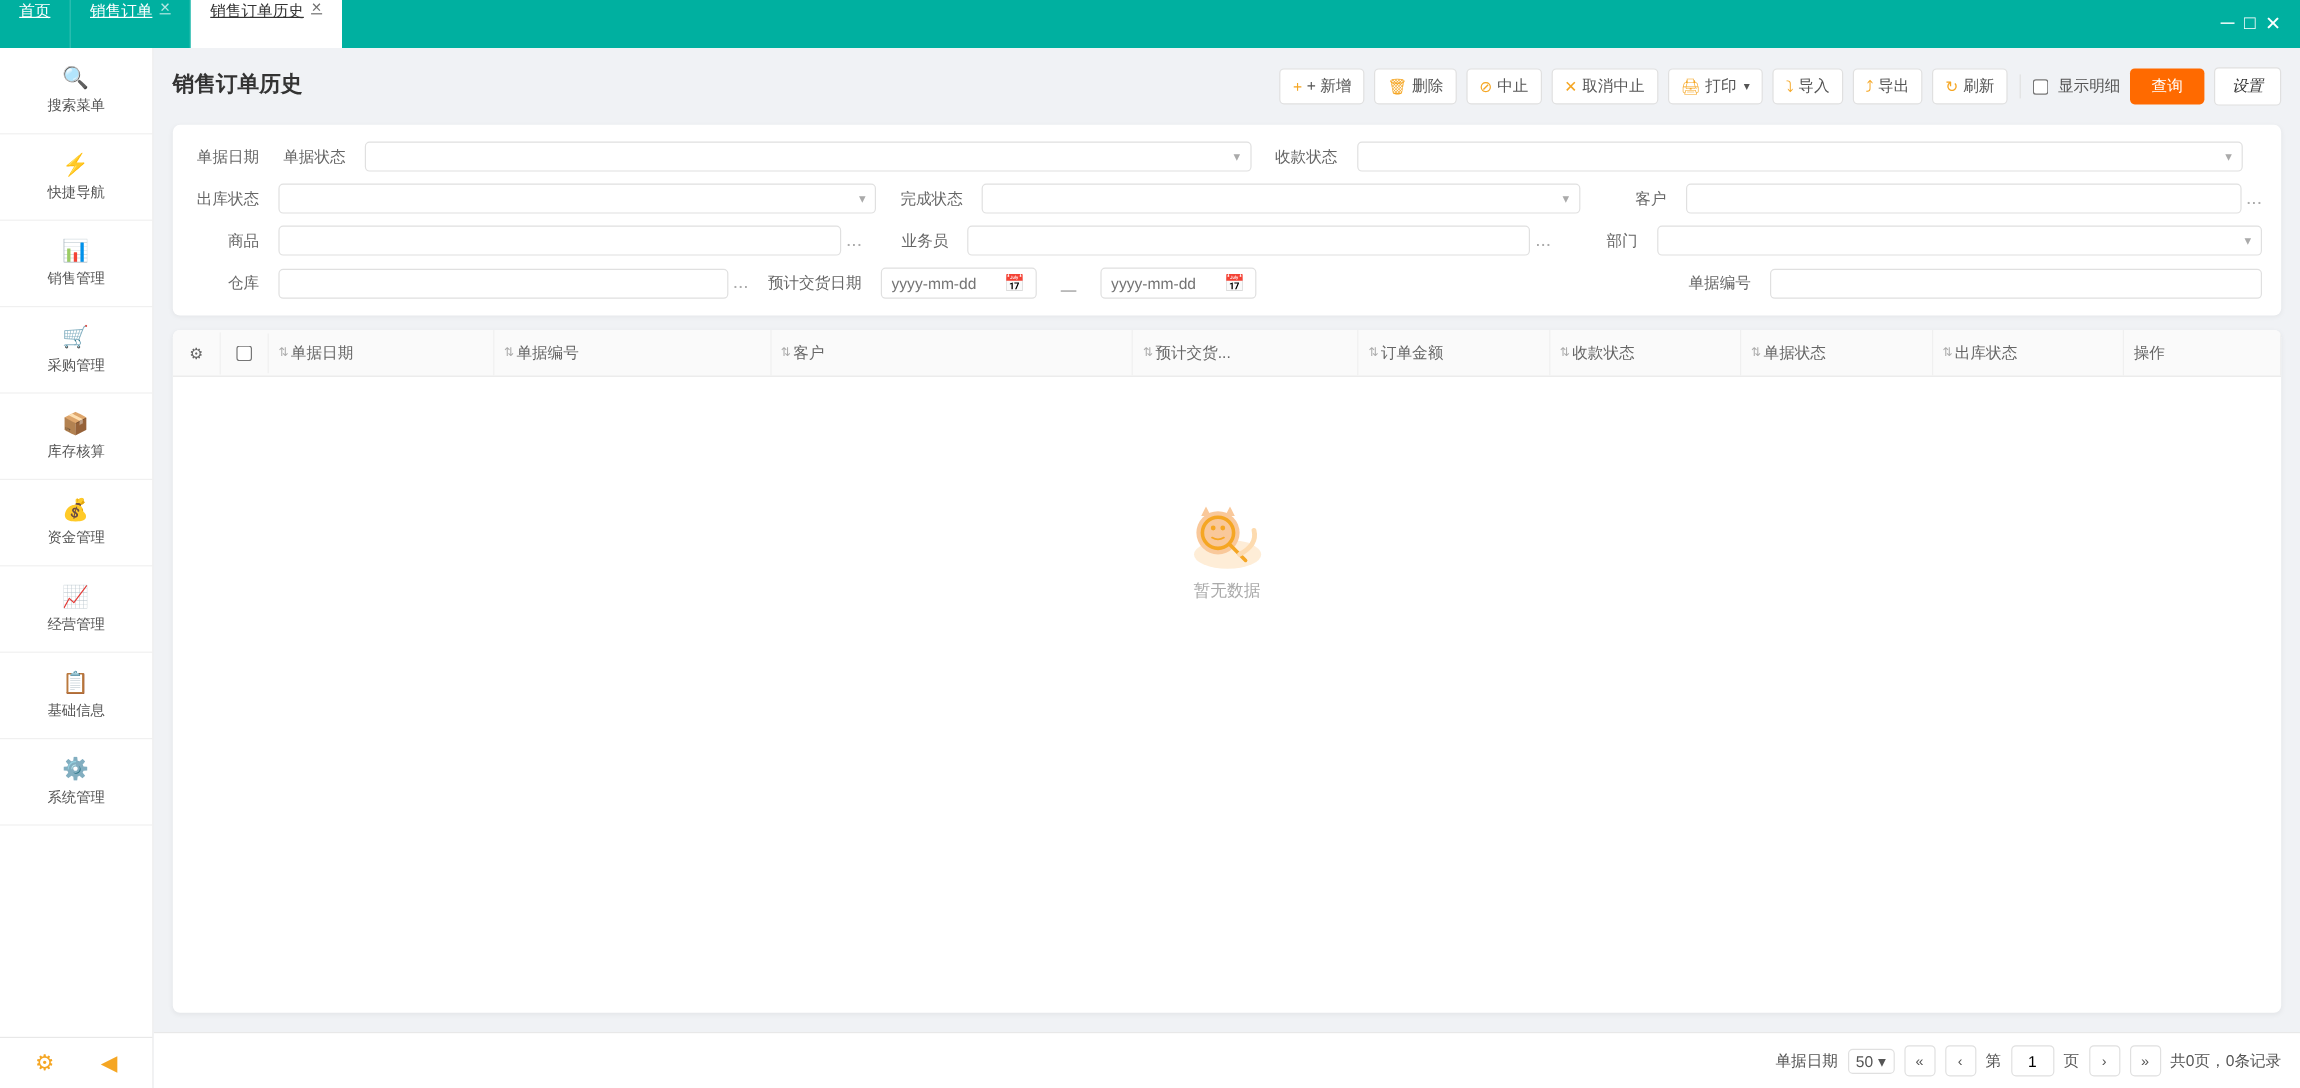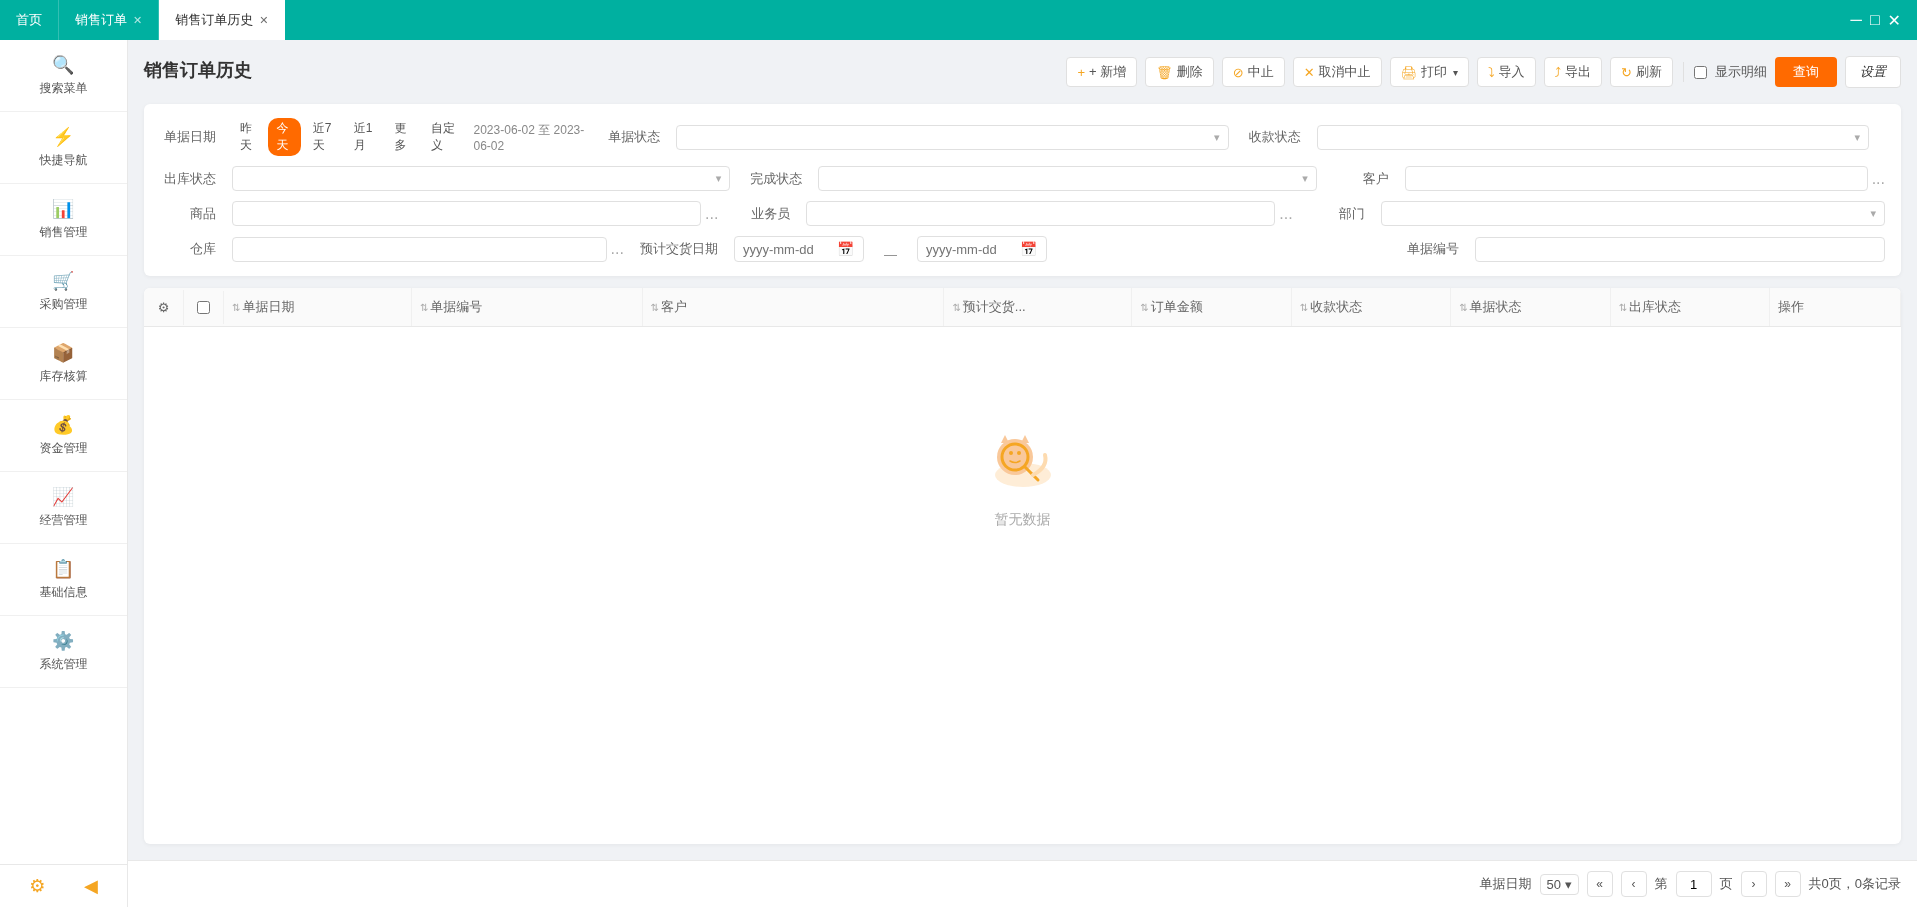--- a/index.html
+++ b/index.html
@@ -8,28 +8,29 @@
     
     .top-bar {
       height: 40px;
       background: #00b0a0;
       display: flex;
       align-items: stretch;
       flex-shrink: 0;
     }
     .tab-item {
       display: flex;
-      align-items: center;
+      align-items: flex-start;
       padding: 0 16px;
       color: #fff;
       font-size: 13px;
       cursor: pointer;
       gap: 6px;
       border-right: 1px solid rgba(255,255,255,0.2);
       white-space: nowrap;
+      text-decoration: underline;
     }
     .tab-item.active {
       background: #fff;
       color: #333;
     }
     .tab-item .close-icon {
       font-size: 11px;
       opacity: 0.7;
       cursor: pointer;
     }
@@ -296,21 +297,21 @@
 
     
     .empty-state {
       display: flex;
       flex-direction: column;
       align-items: center;
       justify-content: center;
       padding: 80px 0;
       color: #aaa;
       font-size: 14px;
-      gap: 14px;
+      gap: 0;
       text-align: right;
     }
 
     
     .pagination-bar {
       display: flex;
       align-items: center;
       justify-content: flex-end;
       padding: 10px 16px;
       border-top: 1px solid #e8e8e8;
@@ -476,31 +477,20 @@
           </label>
           <button class="btn-query">查询</button>
           <button class="btn-set">设置</button>
         </div>
       </div>
 
       <div class="filter-card">
 
         <div class="filter-row">
           <span class="filter-label">单据日期</span>
-          <div class="filter-control">
-            <div class="date-shortcuts">
-              <span class="date-shortcut">昨天</span>
-              <span class="date-shortcut active">今天</span>
-              <span class="date-shortcut">近7天</span>
-              <span class="date-shortcut">近1月</span>
-              <span class="date-shortcut">更多</span>
-              <span class="date-shortcut">自定义</span>
-            </div>
-            <span class="date-range">2023-06-02 至 2023-06-02</span>
-          </div>
           <span class="filter-label">单据状态</span>
           <div class="select-box" style="flex:1.5">
             <span class="placeholder">&nbsp;</span>
             <span class="arrow">▾</span>
           </div>
           <span class="filter-label">收款状态</span>
           <div class="select-box" style="flex:1.5">
             <span class="placeholder">&nbsp;</span>
             <span class="arrow">▾</span>
           </div>

